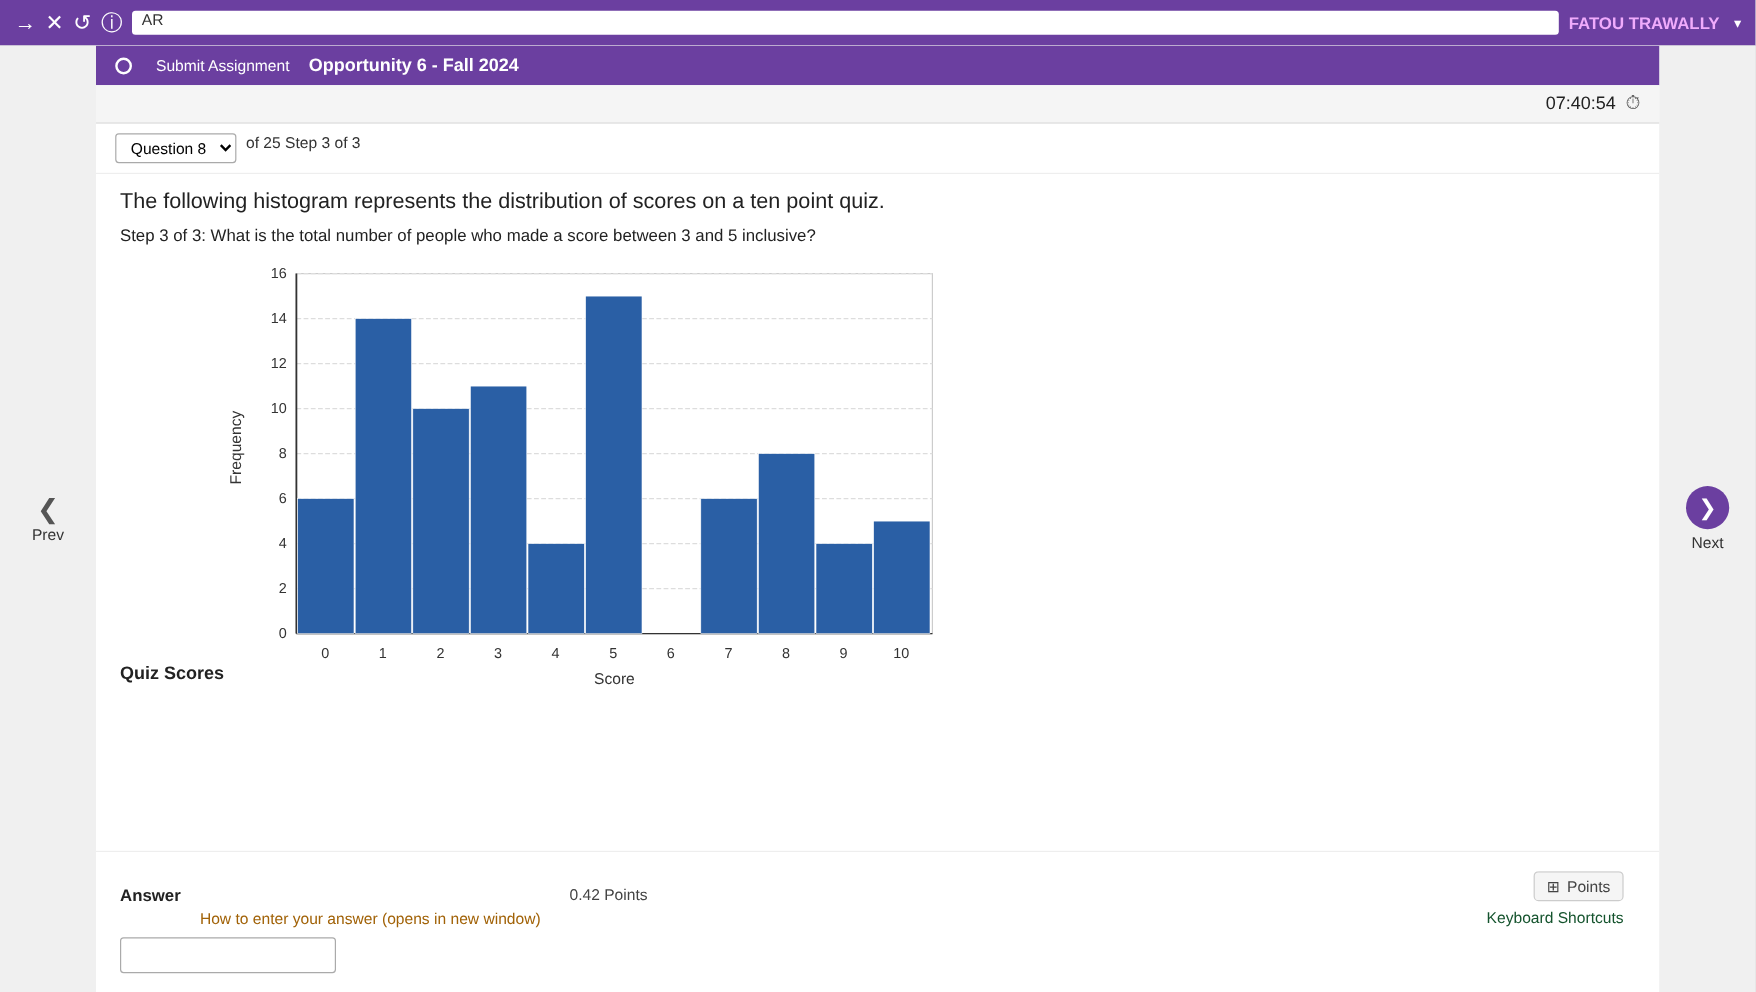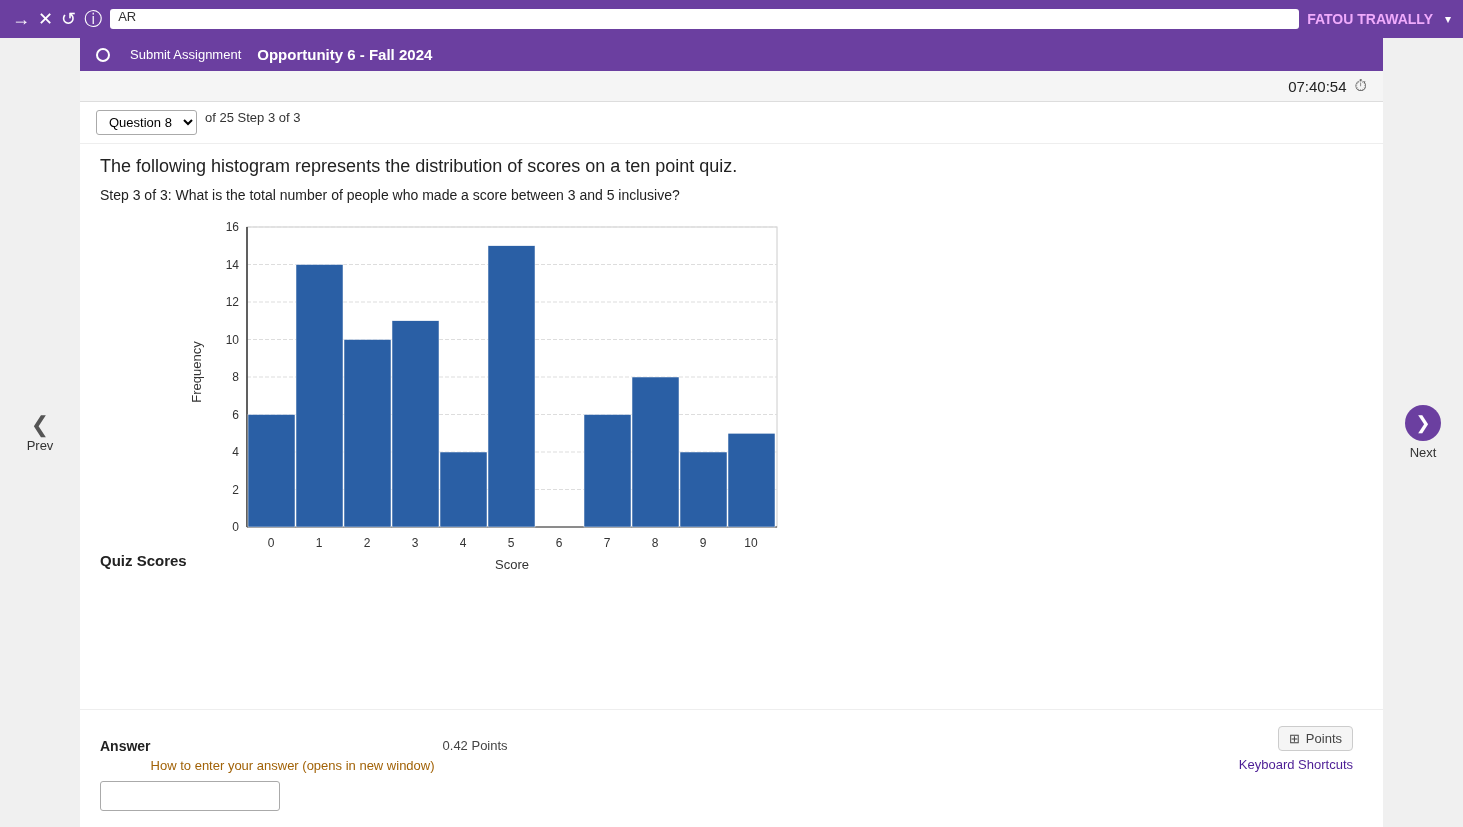--- a/index.html
+++ b/index.html
@@ -177,21 +177,21 @@
     }
 
     
     .answer-section {
       padding: 8px 20px 16px 20px;
       border-top: 1px solid #eee;
     }
     .answer-row {
       display: flex;
       align-items: center;
-      gap: 0;
+      gap: 16px;
     }
     .answer-label {
       font-size: 14px;
       font-weight: bold;
       color: #222;
     }
     .answer-link {
       font-size: 13px;
       color: #a16207;
       cursor: pointer;
@@ -223,21 +223,21 @@
       font-size: 13px;
       color: #444;
       cursor: pointer;
       background: #f5f5f5;
       border: 1px solid #ccc;
       border-radius: 4px;
       padding: 4px 10px;
     }
     .keyboard-shortcuts {
       font-size: 13px;
-      color: #4c1d95;
+      color: #14532d;
       cursor: pointer;
     }
 
     
     .right-nav {
       width: 80px;
       background: #f0f0f0;
       display: flex;
       align-items: center;
       justify-content: center;

